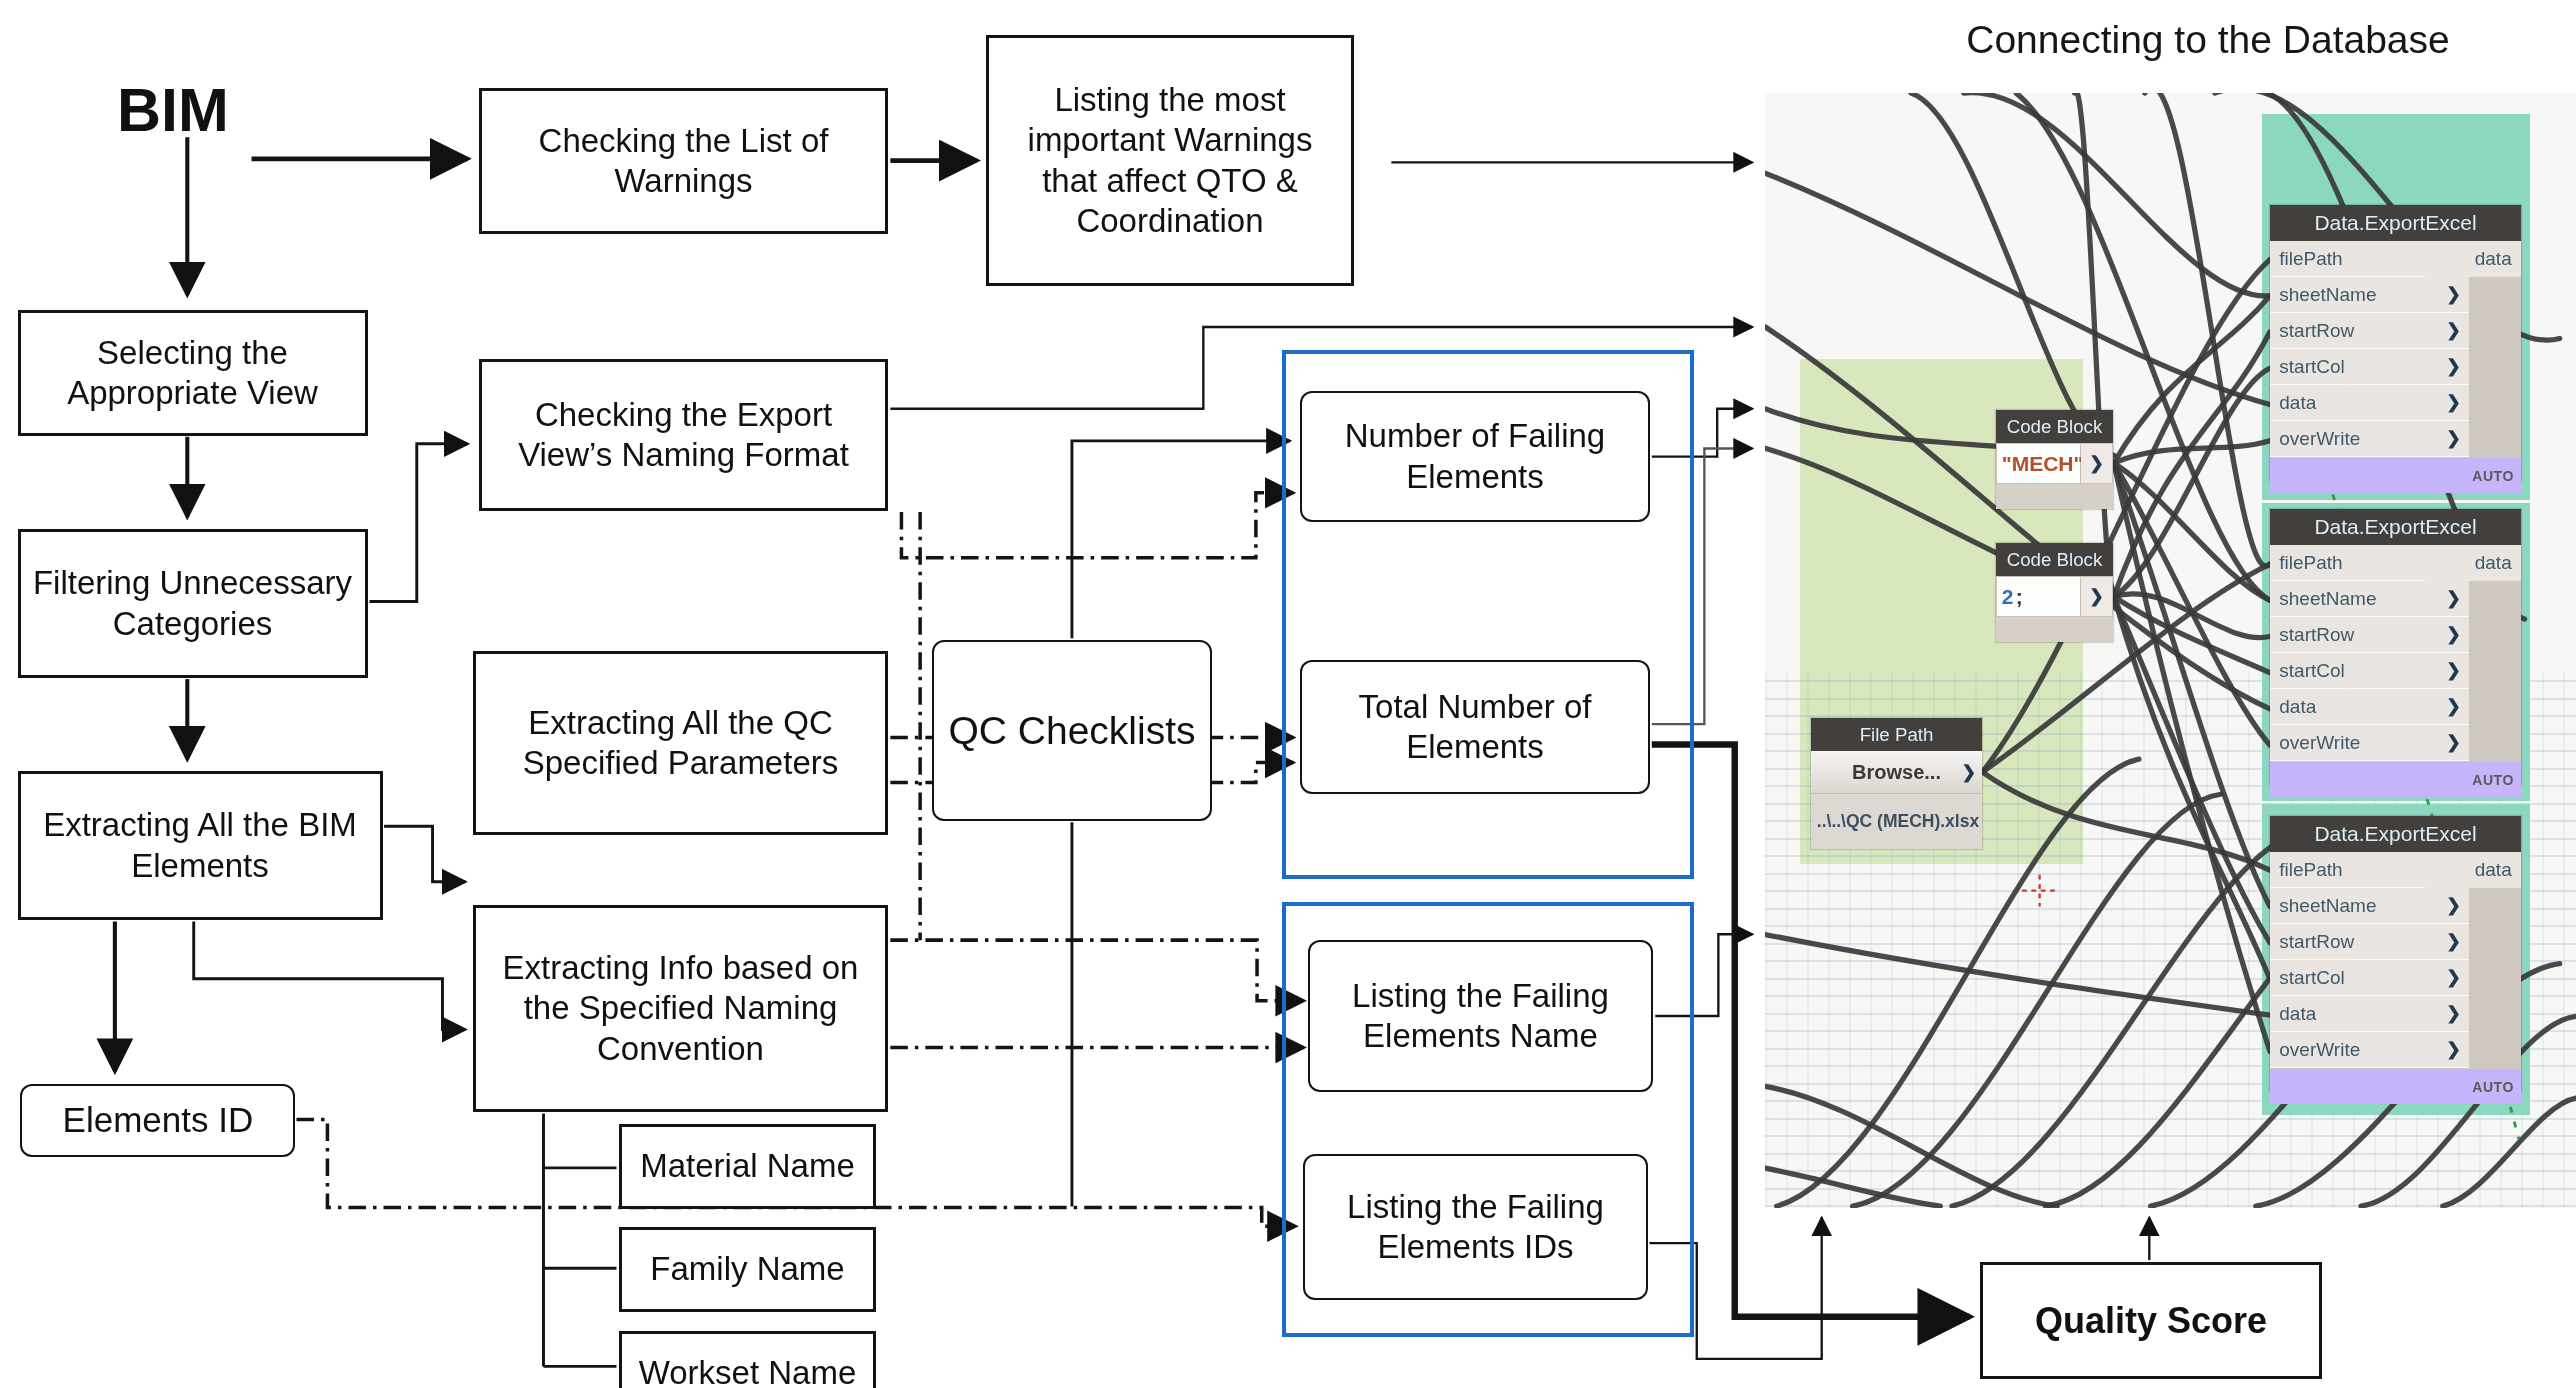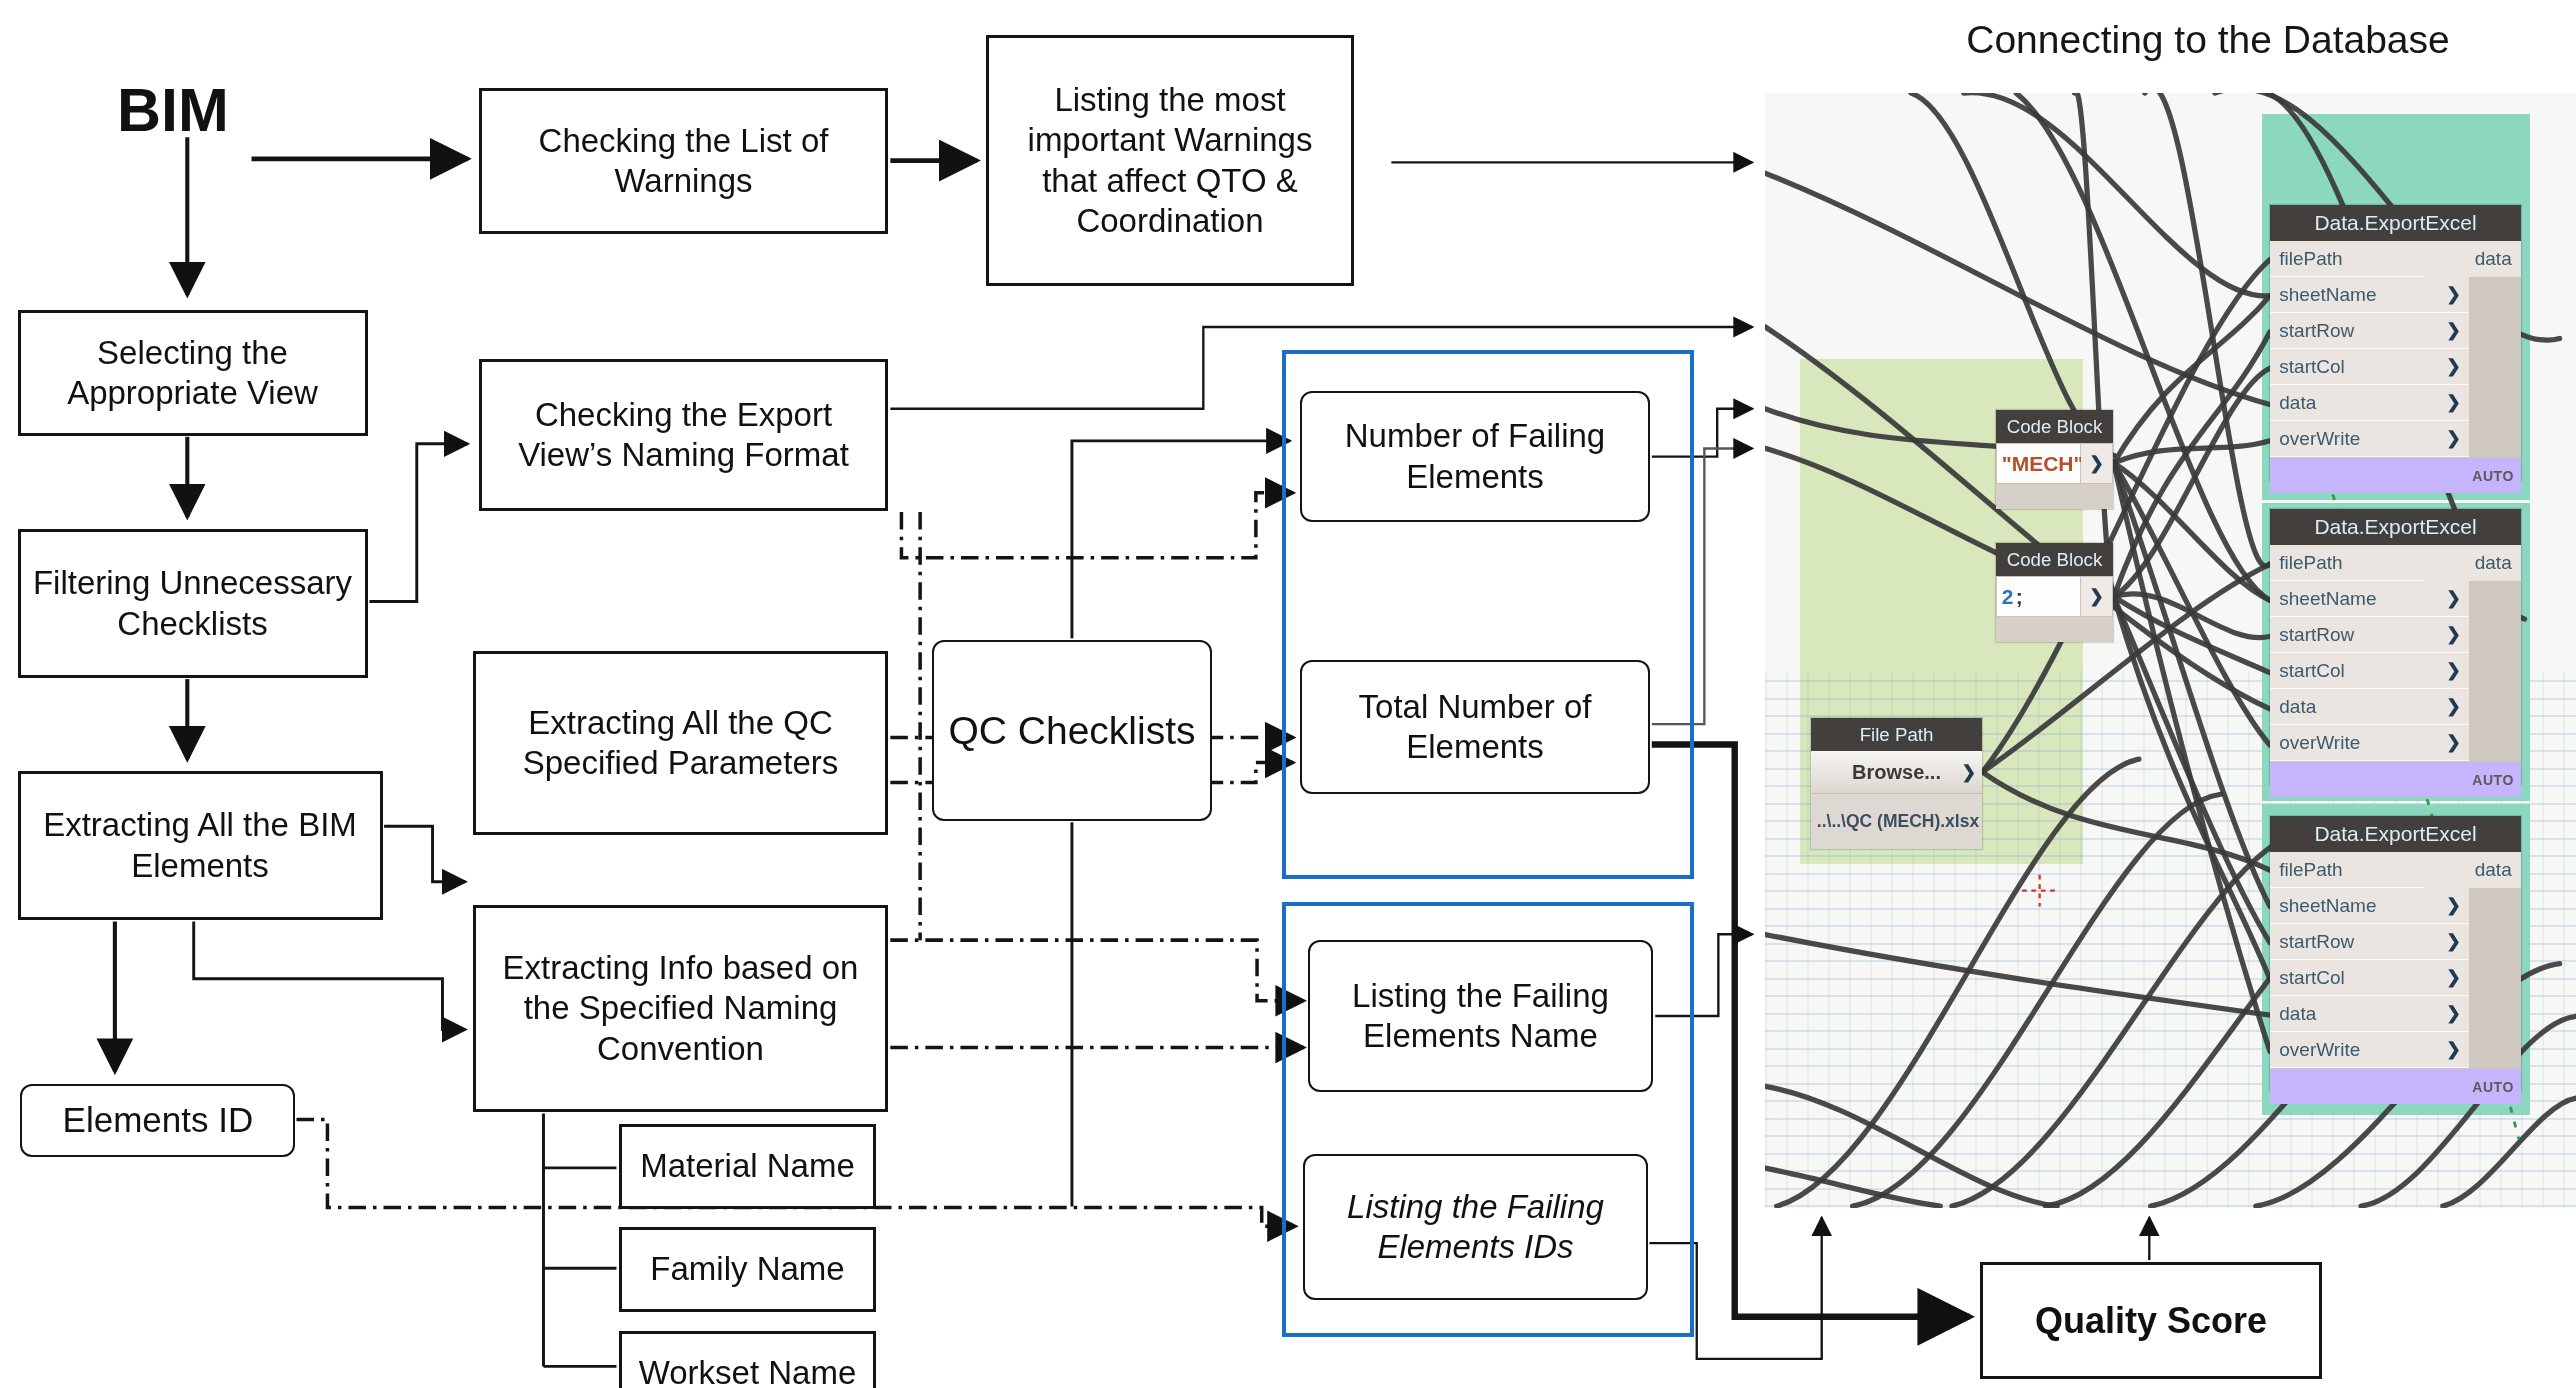--- a/index.html
+++ b/index.html
@@ -292,33 +292,33 @@
       </g>
     </g>
   </svg>
 
   <div class="bim">BIM</div>
   <div class="shot-title">Connecting to the Database</div>
 
   <div class="fc-box" style="left:479px;top:88px;width:409px;height:146px;">Checking the List of Warnings</div>
   <div class="fc-box" style="left:986px;top:35px;width:368px;height:251px;">Listing the most important Warnings that affect QTO &amp; Coordination</div>
   <div class="fc-box" style="left:17.5px;top:310px;width:350px;height:126px;">Selecting the Appropriate View</div>
-  <div class="fc-box" style="left:17.5px;top:529px;width:350px;height:149px;">Filtering Unnecessary Checklists</div>
+  <div class="fc-box" style="left:17.5px;top:529px;width:350px;height:149px;">Filtering Unnecessary Categories</div>
   <div class="fc-box" style="left:17.5px;top:771px;width:365px;height:149px;">Extracting All the BIM Elements</div>
   <div class="fc-box fc-round fc-italic" style="left:20.4px;top:1084px;width:275px;height:73px;font-size:35px;">Elements ID</div>
   <div class="fc-box" style="left:473px;top:651px;width:415px;height:184px;">Extracting All the QC Specified Parameters</div>
   <div class="fc-box" style="left:479px;top:359px;width:409px;height:152px;">Checking the Export View’s Naming Format</div>
   <div class="fc-box" style="left:473px;top:905px;width:415px;height:207px;">Extracting Info based on the Specified Naming Convention</div>
   <div class="fc-box" style="left:619px;top:1124px;width:257px;height:85px;">Material Name</div>
   <div class="fc-box" style="left:619px;top:1227px;width:257px;height:85px;">Family Name</div>
   <div class="fc-box" style="left:619px;top:1331px;width:257px;height:85px;">Workset Name</div>
   <div class="fc-box fc-round fc-italic" style="left:932px;top:640px;width:280px;height:181px;font-size:39px;">QC Checklists</div>
 
   <div class="blue-frame" style="left:1282px;top:350px;width:412px;height:529px;"></div>
   <div class="blue-frame" style="left:1282px;top:902px;width:412px;height:435px;"></div>
 
   <div class="fc-box fc-round" style="left:1300px;top:391px;width:350px;height:131px;">Number of Failing Elements</div>
   <div class="fc-box fc-round" style="left:1300px;top:660px;width:350px;height:134px;">Total Number of Elements</div>
   <div class="fc-box fc-round" style="left:1308px;top:940px;width:345px;height:152px;">Listing the Failing Elements Name</div>
-  <div class="fc-box fc-round" style="left:1303px;top:1154px;width:345px;height:146px;font-style:italic;">Listing the Failing Elements IDs</div>
+  <div class="fc-box fc-round" style="left:1303px;top:1154px;width:345px;height:146px;">Listing the Failing Elements IDs</div>
   <div class="fc-box fc-bold" style="left:1980px;top:1262px;width:342px;height:117px;font-size:36px;">Quality Score</div>
 </div>
 
 
 </body></html>

